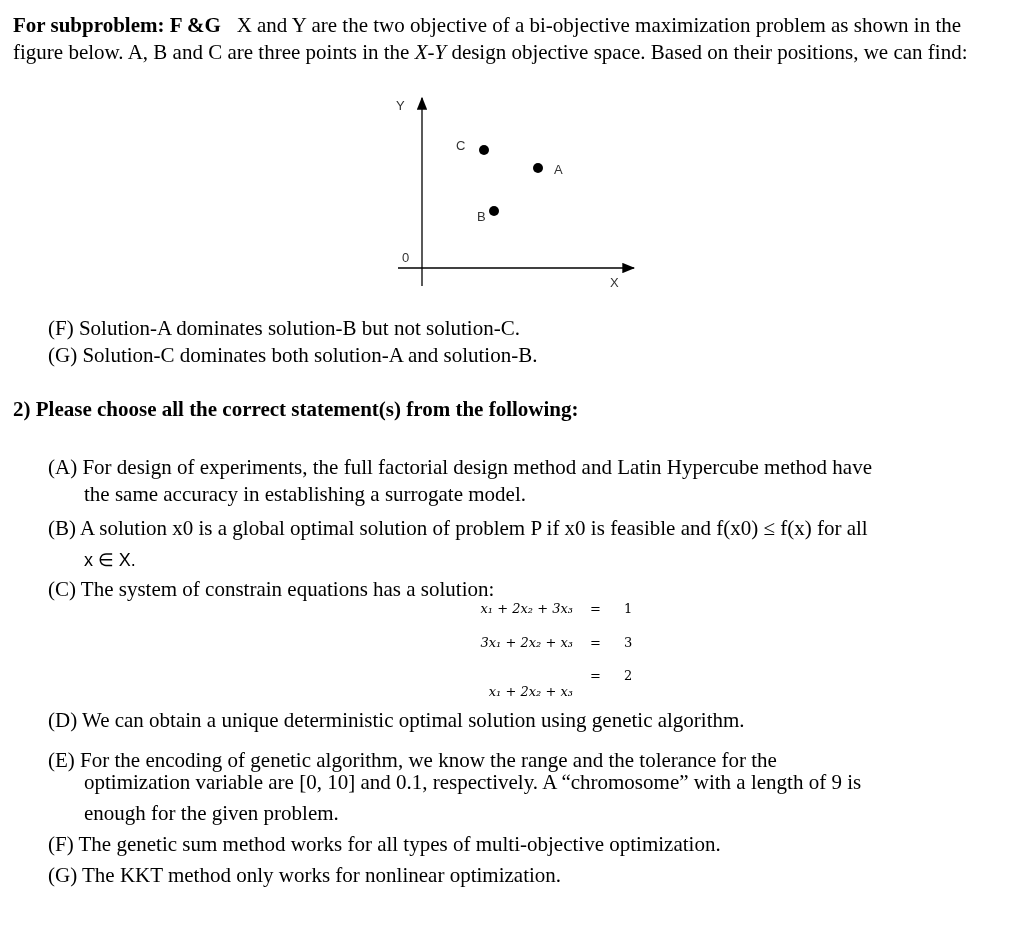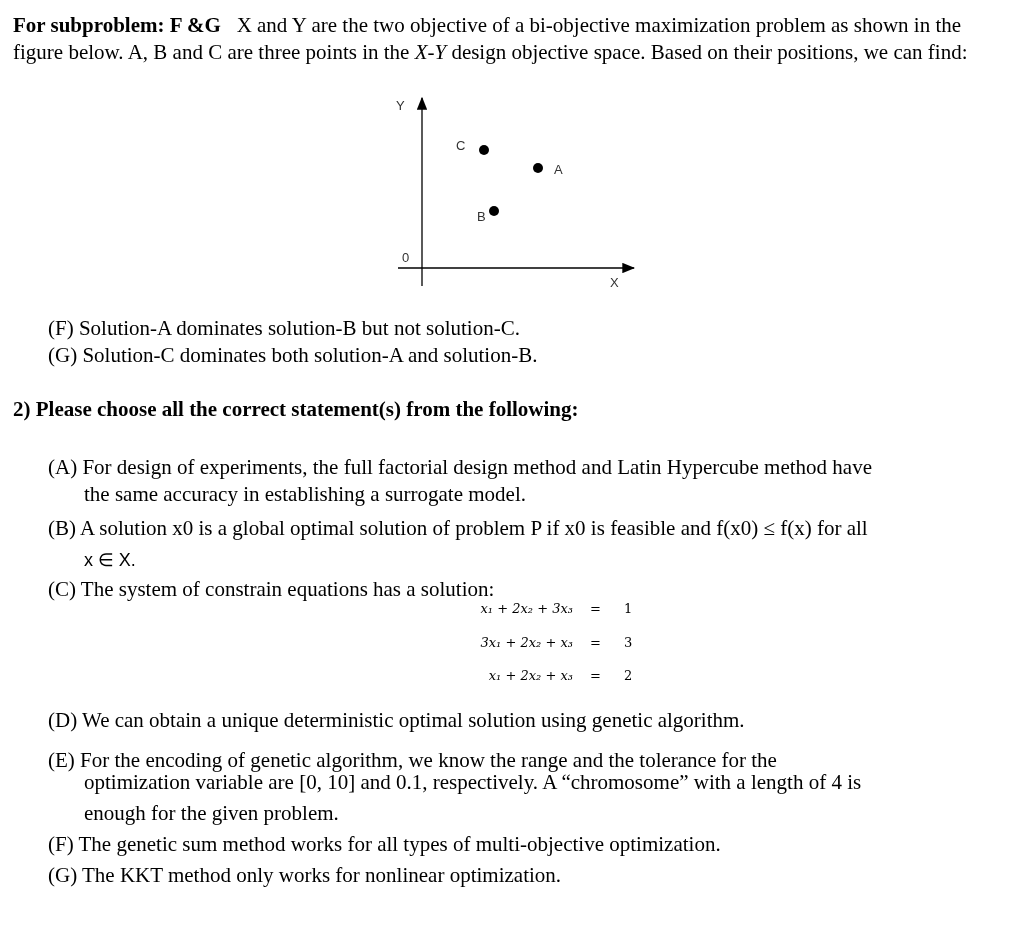--- a/index.html
+++ b/index.html
@@ -63,24 +63,24 @@
 <div class="abs opt" style="top:577px;">(C) The system of constrain equations has a solution:</div>
 
 <div class="abs eq eq-l" style="top:601px;">x₁ + 2x₂ + 3x₃</div>
 <div class="abs eq eq-op" style="top:601px;">=</div>
 <div class="abs eq eq-r" style="top:601px;">1</div>
 
 <div class="abs eq eq-l" style="top:635px;">3x₁ + 2x₂ + x₃</div>
 <div class="abs eq eq-op" style="top:635px;">=</div>
 <div class="abs eq eq-r" style="top:635px;">3</div>
 
-<div class="abs eq eq-l" style="top:668px;">x₁ + 2x₂ + x₃</div>
+<div class="abs eq eq-l" style="top:684px;">x₁ + 2x₂ + x₃</div>
 <div class="abs eq eq-op" style="top:668px;">=</div>
 <div class="abs eq eq-r" style="top:668px;">2</div>
 
 <div class="abs opt" style="top:708px;">(D)  We can obtain a unique deterministic optimal solution using genetic algorithm.</div>
 
 <div class="abs opt" style="top:748px;">(E)  For the encoding of genetic algorithm, we know the range and the tolerance for the</div>
-<div class="abs cont" style="top:770px;">optimization variable are [0, 10] and 0.1, respectively.  A “chromosome” with a length of 4 is</div>
+<div class="abs cont" style="top:770px;">optimization variable are [0, 10] and 0.1, respectively.  A “chromosome” with a length of 9 is</div>
 <div class="abs cont" style="top:801px;">enough for the given problem.</div>
 
 <div class="abs opt" style="top:832px;">(F)  The genetic sum method works for all types of multi-objective optimization.</div>
 <div class="abs opt" style="top:863px;">(G) The KKT method only works for nonlinear optimization.</div>
 
 </body></html>

